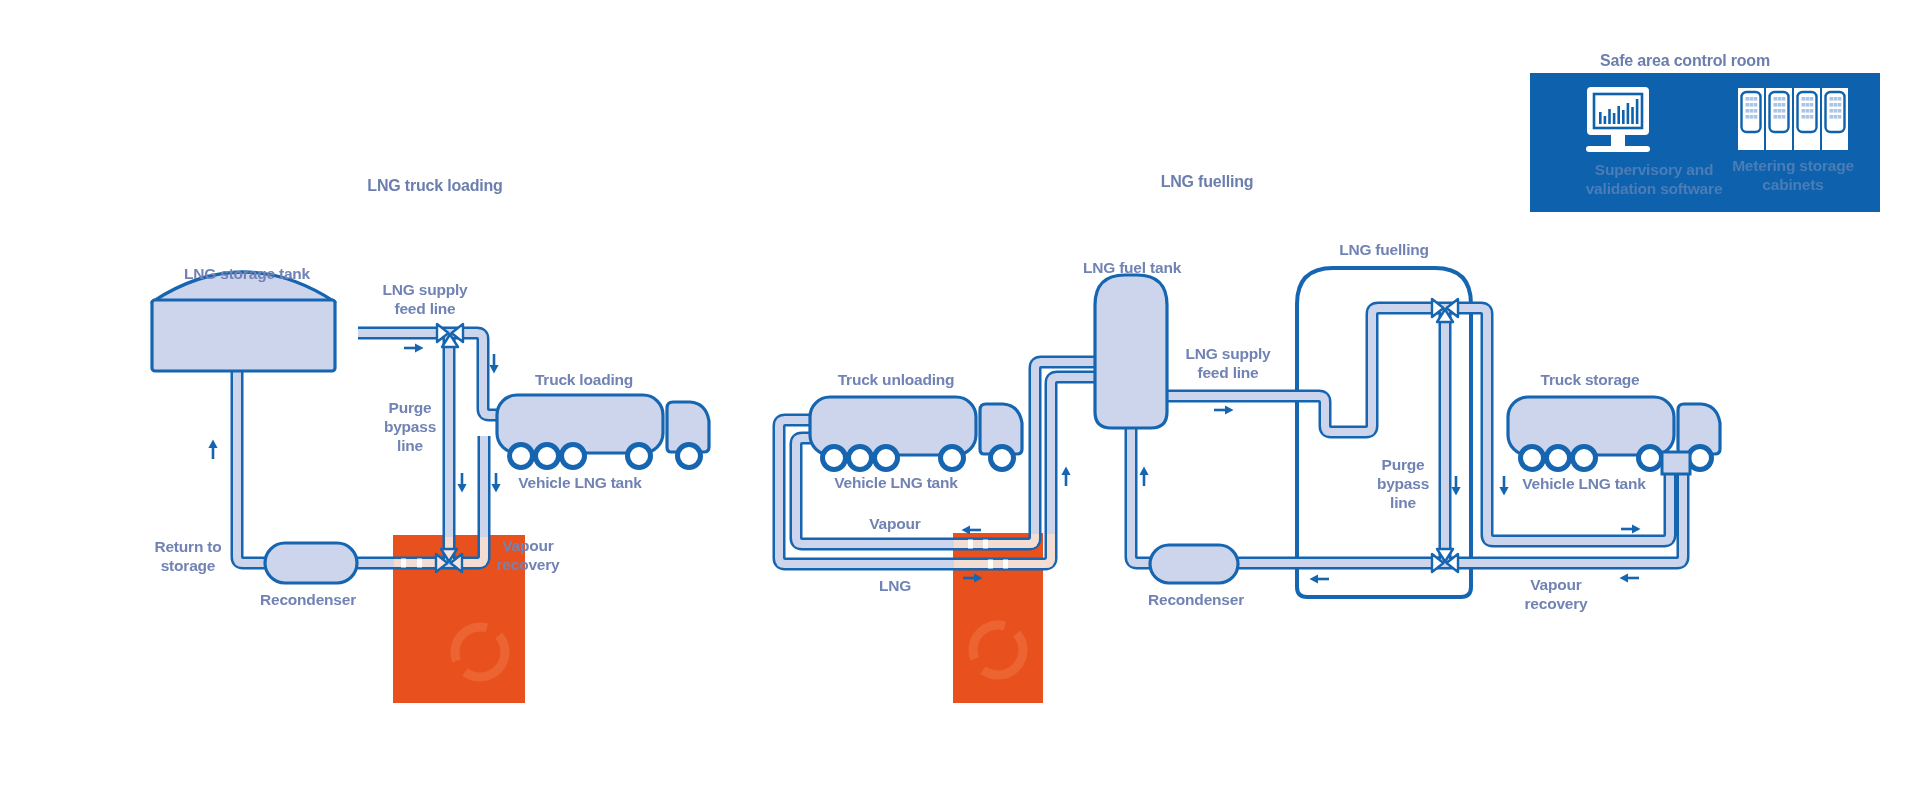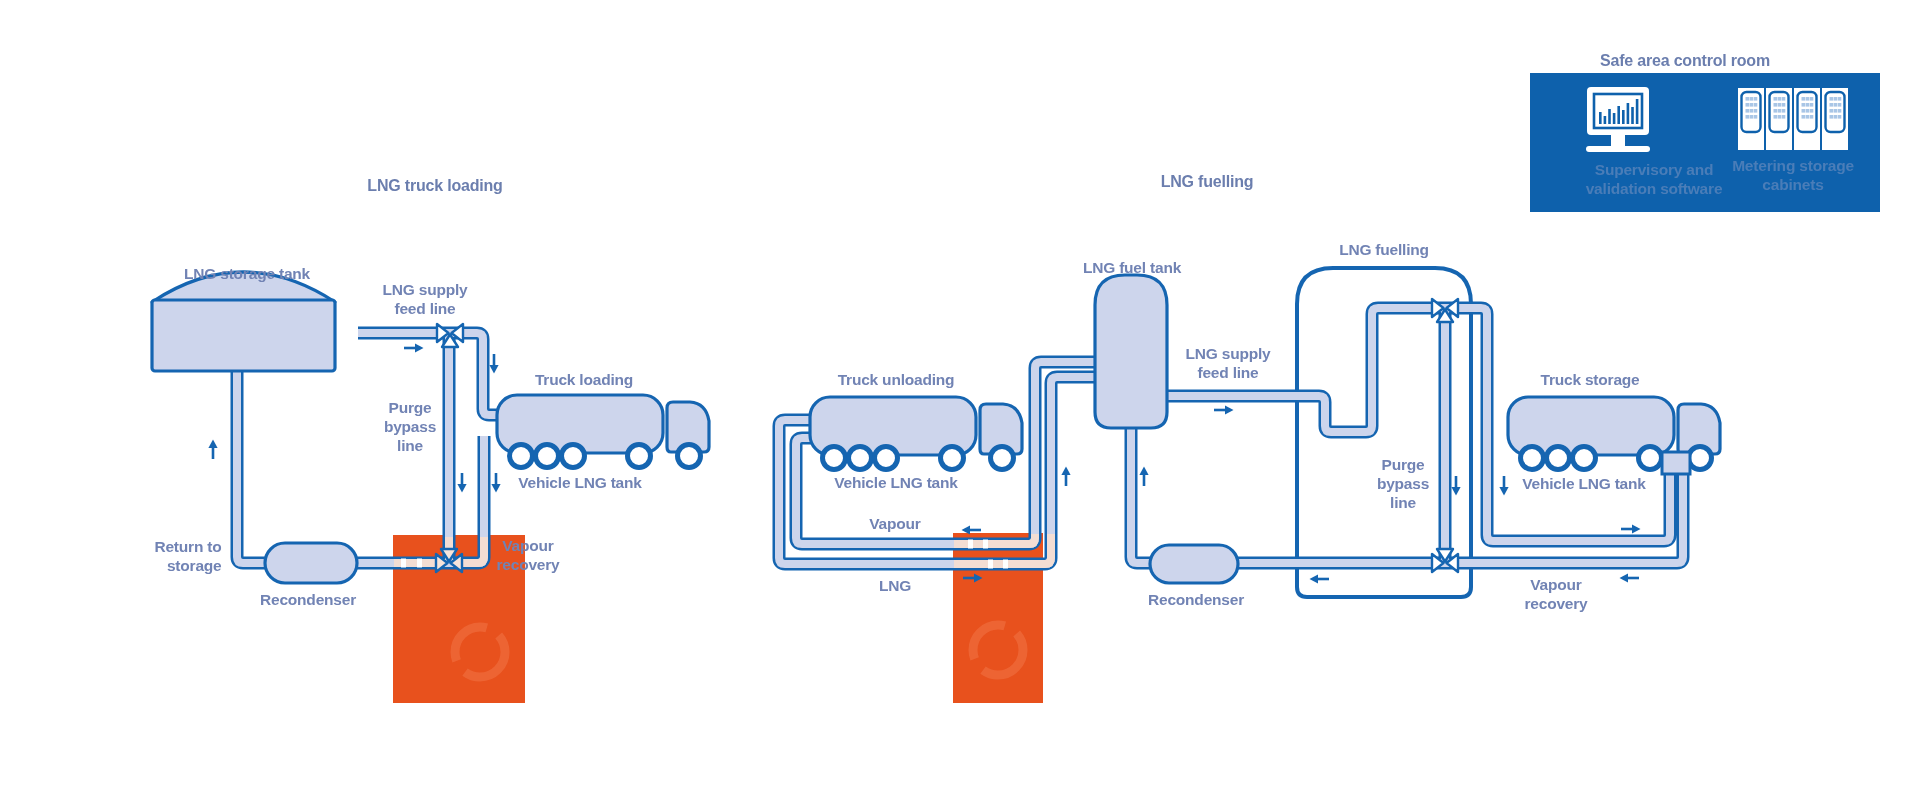--- a/index.html
+++ b/index.html
@@ -180,21 +180,21 @@
 
   <div class="lbl ttl" style="left:435px;top:176px;">LNG truck loading</div>
   <div class="lbl" style="left:247px;top:264px;">LNG storage tank</div>
   <div class="lbl" style="left:425px;top:280px;">LNG supply
 feed line</div>
   <div class="lbl" style="left:410px;top:398px;">Purge
 bypass
 line</div>
   <div class="lbl" style="left:584px;top:370px;">Truck loading</div>
   <div class="lbl" style="left:580px;top:473px;">Vehicle LNG tank</div>
-  <div class="lbl" style="left:188px;top:537px;text-align:right;">Return to
+  <div class="lbl" style="left:188px;top:537px;">Return to
 storage</div>
   <div class="lbl" style="left:308px;top:590px;">Recondenser</div>
   <div class="lbl" style="left:528px;top:536px;">Vapour
 recovery</div>
 
   <div class="lbl ttl" style="left:1185px;top:172px;padding-left:44px;">LNG fuelling</div>
   <div class="lbl" style="left:896px;top:370px;">Truck unloading</div>
   <div class="lbl" style="left:896px;top:473px;">Vehicle LNG tank</div>
   <div class="lbl" style="left:895px;top:514px;">Vapour</div>
   <div class="lbl" style="left:895px;top:576px;">LNG</div>

